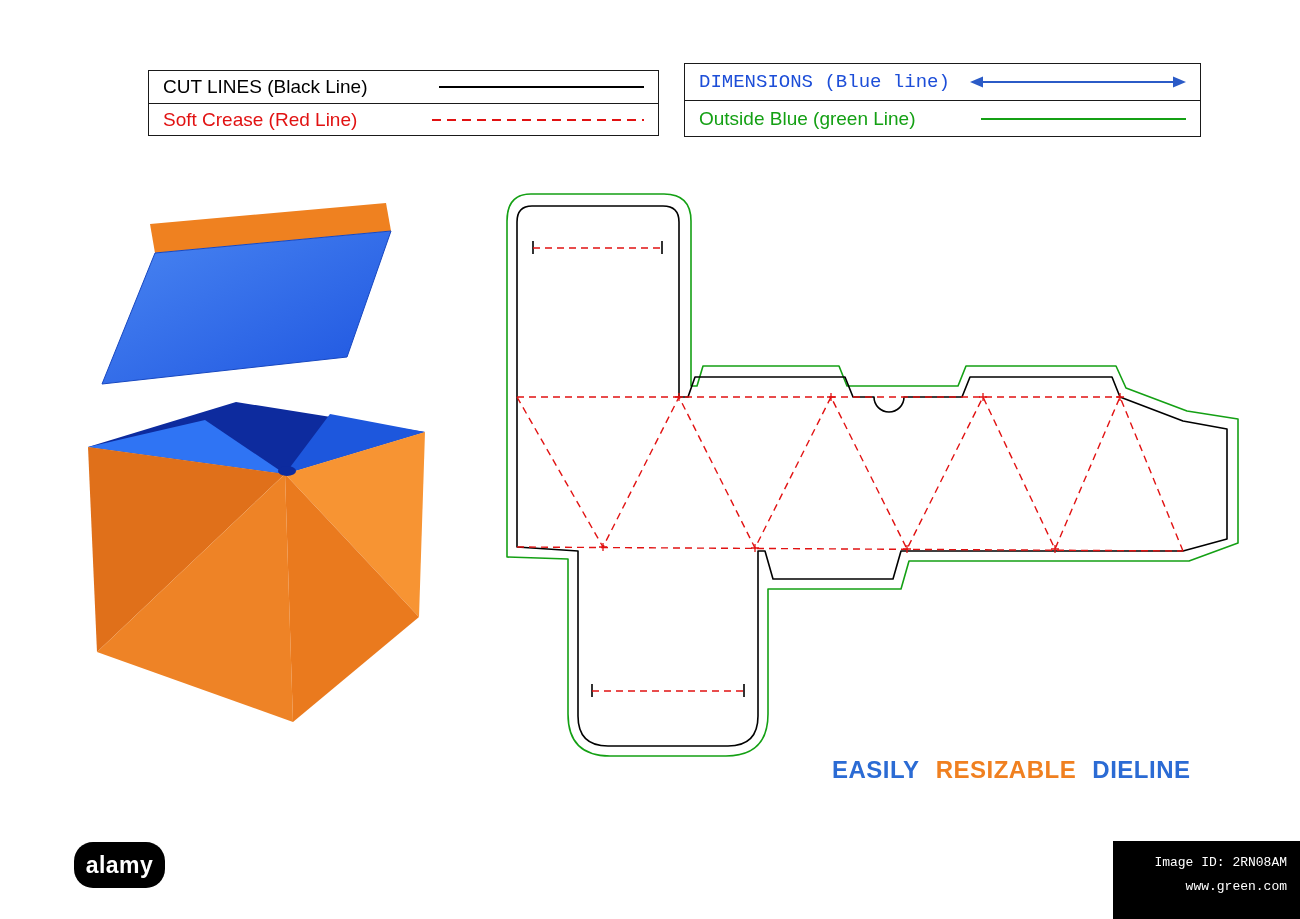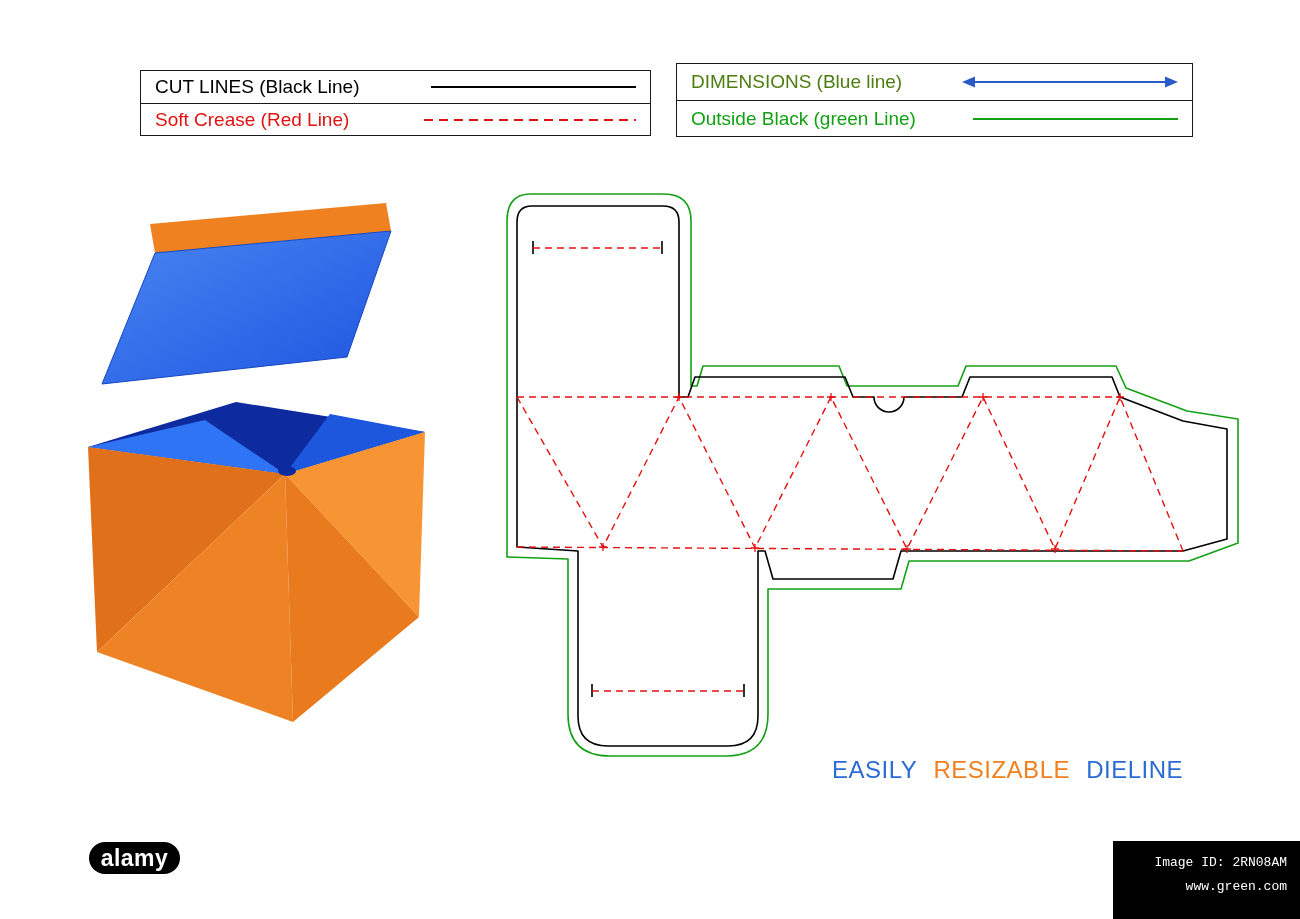--- a/index.html
+++ b/index.html
@@ -3,43 +3,43 @@
 <meta charset="utf-8">
 <style>
   html,body{margin:0;padding:0;background:#ffffff;}
   .page{
     position:relative;width:1300px;height:919px;background:#ffffff;overflow:hidden;
     font-family:"Liberation Sans", sans-serif;
   }
   .art{position:absolute;left:0;top:0;width:1300px;height:919px;}
 
   
-  .legend{position:absolute;background:#ffffff;border:1.6px solid #1a1a1a;box-sizing:border-box;}
+  .legend{position:absolute;background:#ffffff;border:1.6px solid #1a1a1a;box-sizing:border-box;margin-left:8px;}
   .legend-left{left:140px;top:70px;width:511px;}
   .legend-right{left:676px;top:63px;width:517px;}
   .legend-row{display:flex;align-items:center;padding:0 14px;box-sizing:border-box;}
   .legend-left .legend-row{height:32px;}
   .legend-right .legend-row{height:36px;}
   .legend-row + .legend-row{border-top:1.6px solid #1a1a1a;}
   .legend-label{font-size:19px;white-space:nowrap;}
   .c-black{color:#000000;}
   .c-red{color:#e11212;text-align:center;}
-  .c-blue{color:#4d7c0f;}
+  .c-blue{color:#1d4ed8;font-family:Liberation Mono, monospace;}
   .c-green{color:#14a014;}
   .sample{margin-left:auto;display:flex;align-items:center;}
 
   
-  .caption{position:absolute;left:832px;top:756px;font-size:24px;font-weight:normal;letter-spacing:.5px;white-space:nowrap;text-align:center;}
+  .caption{position:absolute;left:832px;top:756px;font-size:24px;font-weight:bold;letter-spacing:.5px;white-space:nowrap;text-align:center;}
   .caption span{margin-right:9px;}
   .cap-blue{color:#2b6bd4;}
   .cap-orange{color:#f08020;}
 
   
   .alamy-pill{
-    position:absolute;left:89px;top:842px;width:91px;height:32px;border-radius:19px;
+    position:absolute;left:74px;top:842px;width:91px;height:46px;border-radius:19px;
     background:#000000;color:#ffffff;display:flex;align-items:center;justify-content:center;
     font-size:23px;font-weight:bold;letter-spacing:.5px;
   }
   .idbar{
     position:absolute;left:1113px;top:841px;width:187px;height:78px;background:#000000;
     color:#ffffff;box-sizing:border-box;padding:14px 13px 0 0;text-align:right;font-size:13px;font-family:Liberation Mono, monospace;
   }
   .idbar div{margin-bottom:9px;}
 
   
@@ -123,21 +123,21 @@
       <span class="legend-label c-blue">DIMENSIONS (Blue line)</span>
       <span class="sample">
         <svg width="216" height="16">
           <line class="ln-blue" x1="10" y1="8" x2="206" y2="8"></line>
           <polygon class="ah" points="0,8 13,2.5 13,13.5"></polygon>
           <polygon class="ah" points="216,8 203,2.5 203,13.5"></polygon>
         </svg>
       </span>
     </div>
     <div class="legend-row">
-      <span class="legend-label c-green">Outside Black (green Line)</span>
+      <span class="legend-label c-green">Outside Blue (green Line)</span>
       <span class="sample">
         <svg width="205" height="6">
             <line class="ln-green" x1="0" y1="3" x2="205" y2="3"></line>
           </svg>
       </span>
     </div>
   </div>
 
   <div class="caption">
     <span class="cap-blue">EASILY</span>

